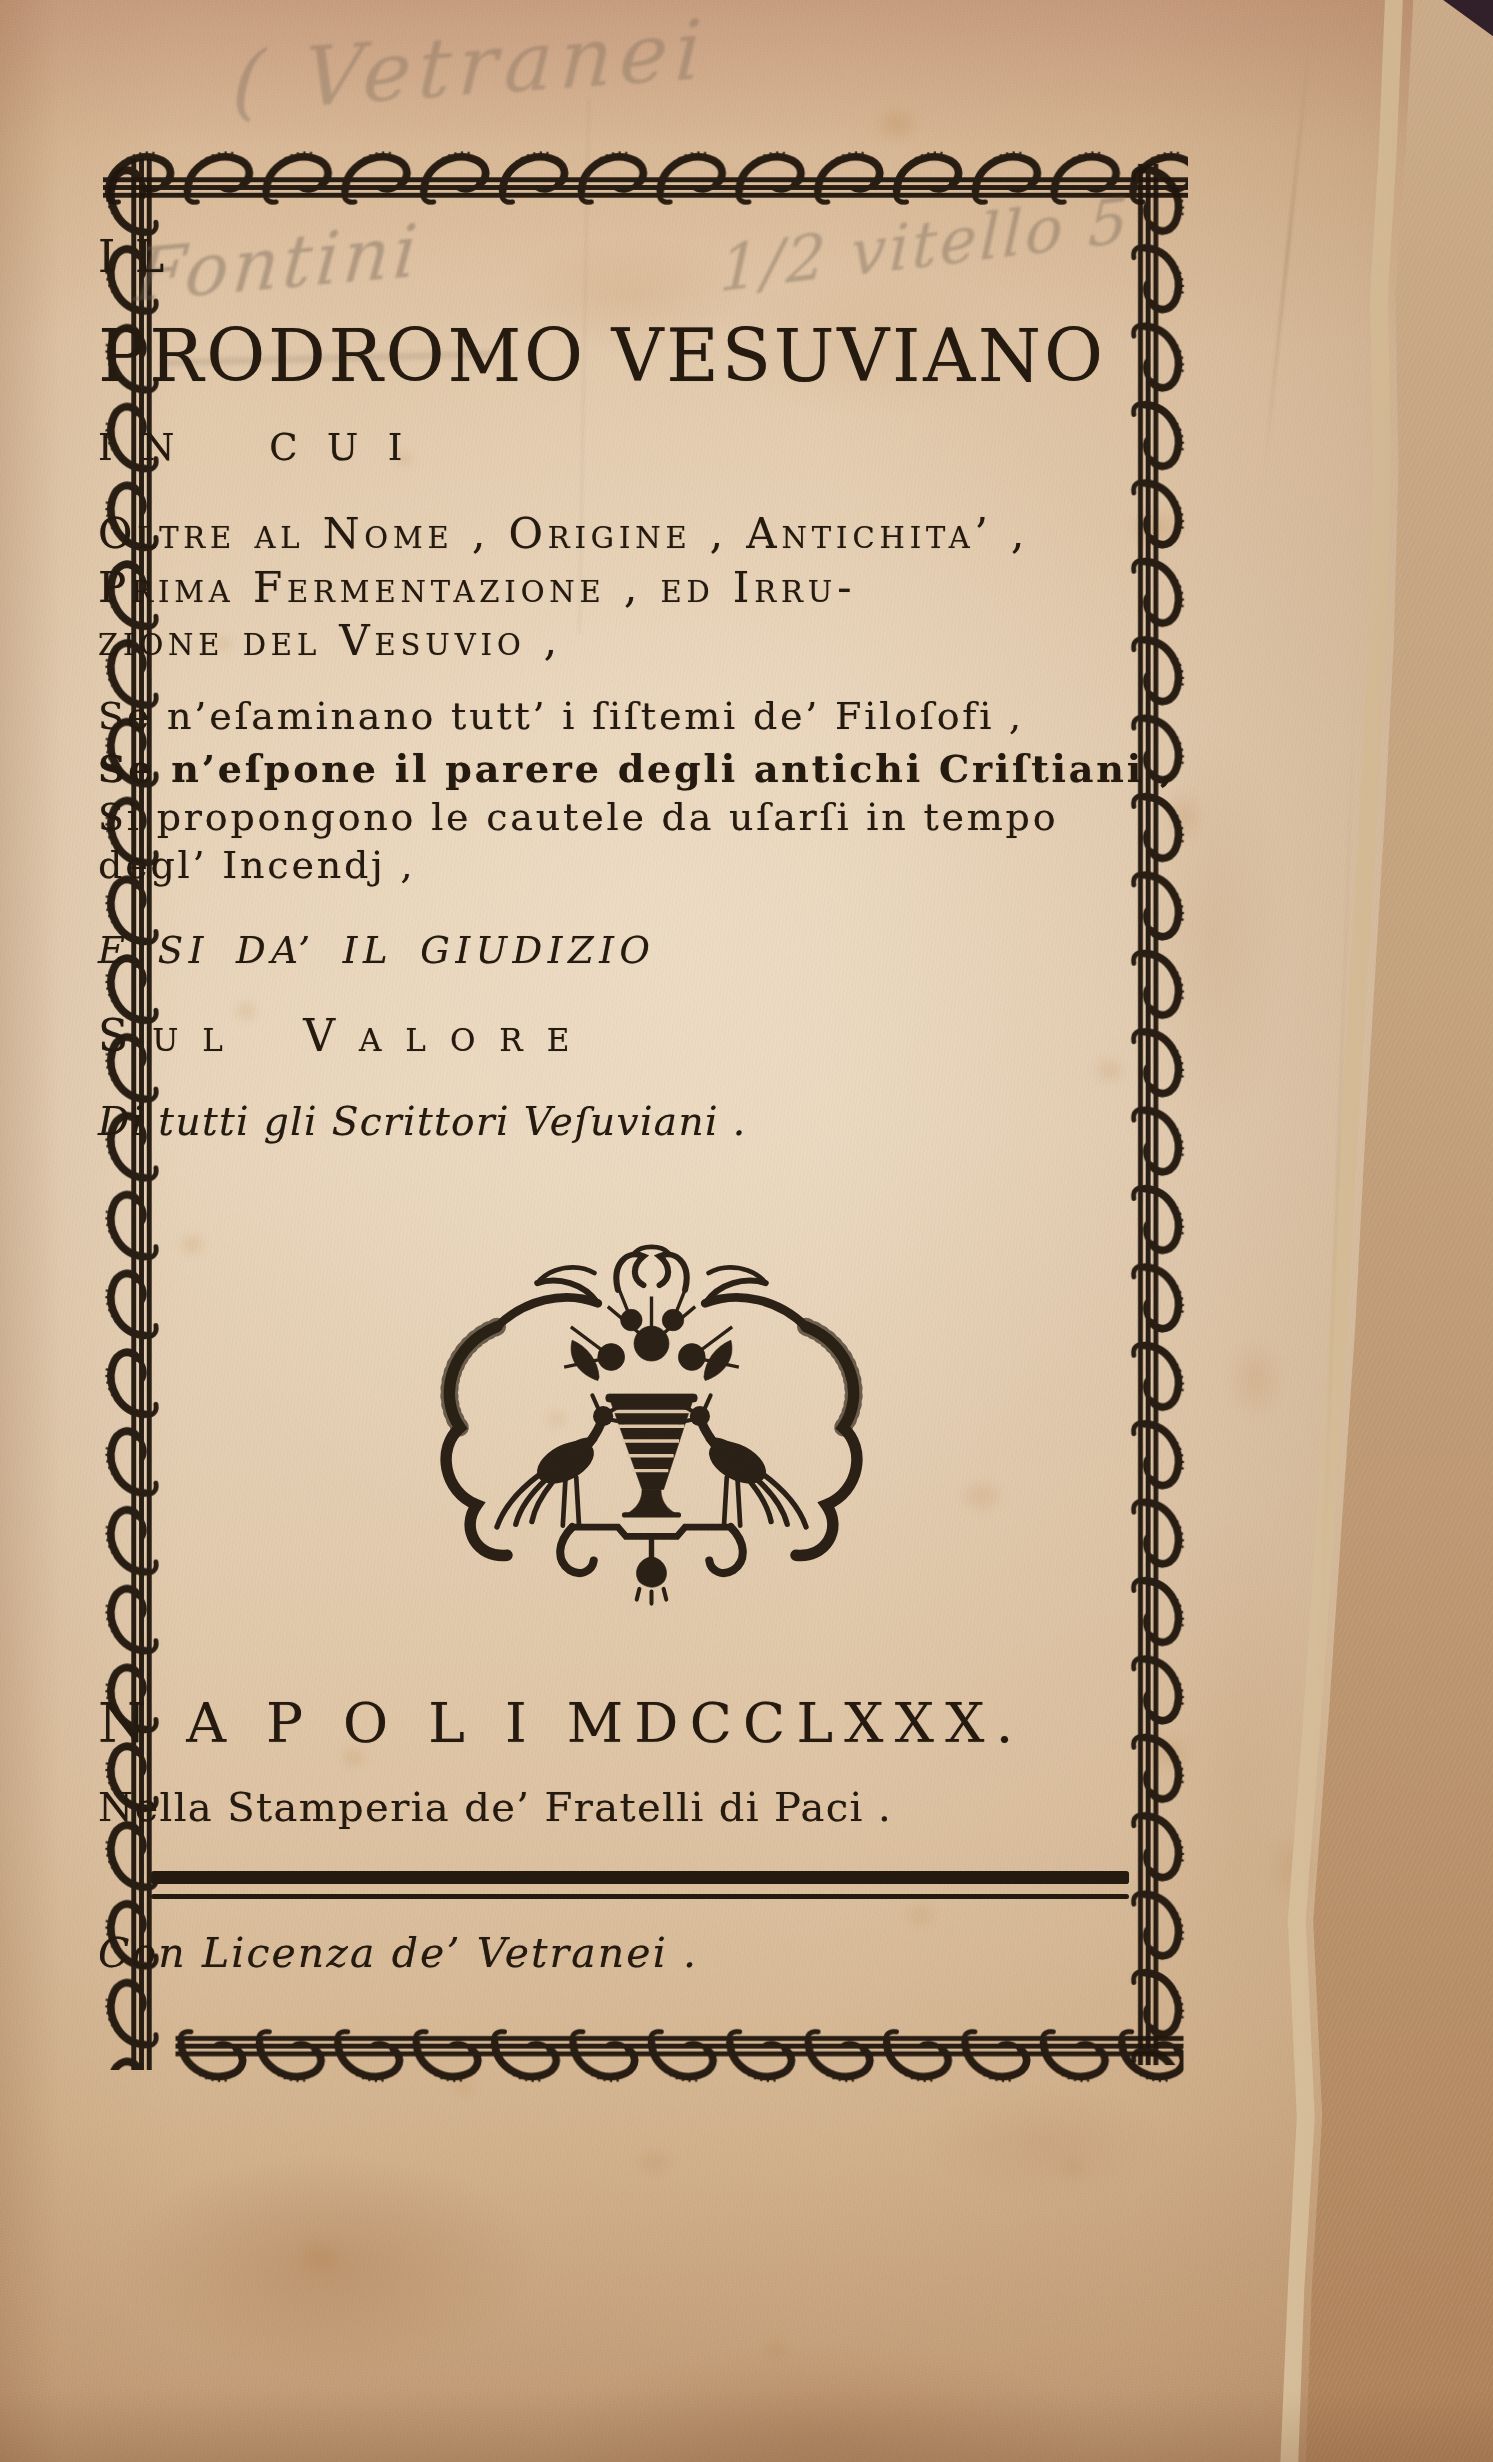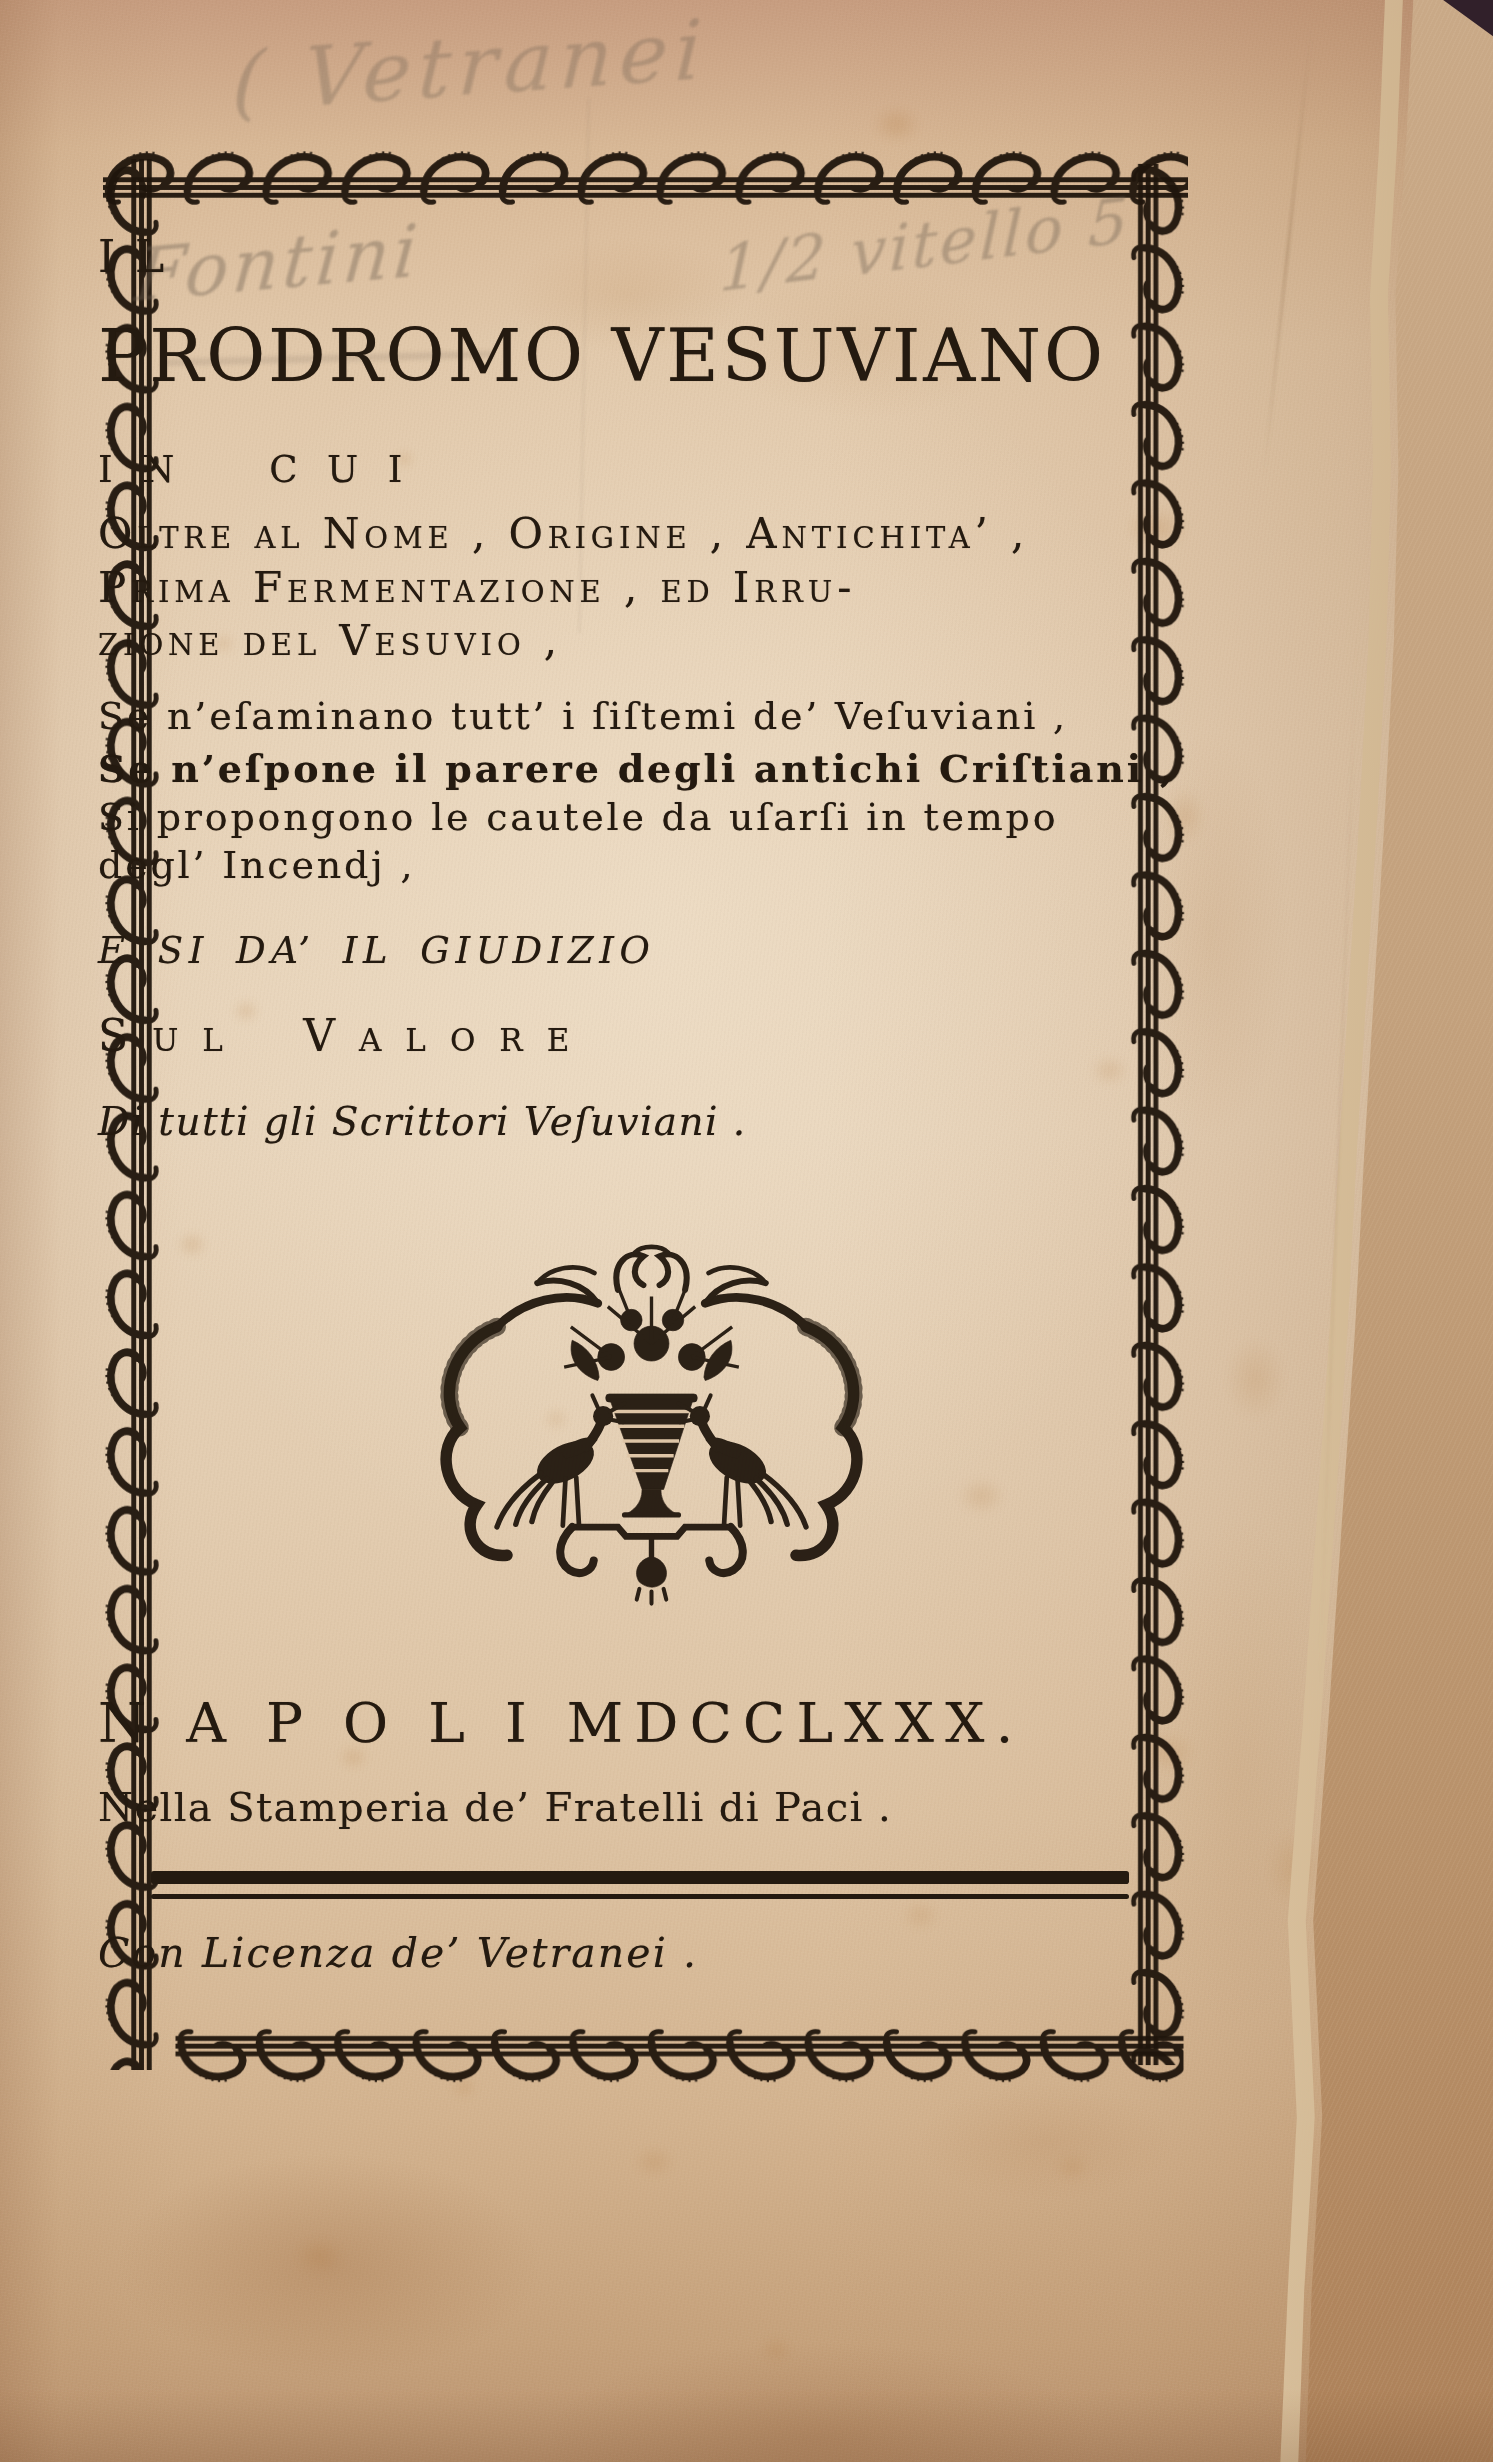--- a/index.html
+++ b/index.html
@@ -49,21 +49,21 @@
 
   
   .border-svg{position:absolute;filter:blur(0.3px);opacity:.95;}
   .rule{position:absolute;background:#241a10;border-radius:2.8px;filter:blur(0.4px);}
 
   
   .txt{position:absolute;left:98px;width:1090px;color:#241a10;
        filter:blur(0.2px);text-shadow:0 0 0.7px rgba(40,25,10,.55);}
   .article   {top:231px;font-size:44px;letter-spacing:19.7px;}
   .maintitle {top:314px;font-size:72px;letter-spacing:2.8px;}
-  .connector {top:448px;font-size:37px;letter-spacing:29.5px;word-spacing:24px;}
+  .connector {top:426px;font-size:37px;letter-spacing:29.5px;word-spacing:24px;}
   .argline   {font-variant:small-caps;font-size:42px;letter-spacing:4.9px;}
   .arg1{top:509px;} .arg2{top:563px;} .arg3{top:616px;}
   .contline  {font-size:38px;letter-spacing:2.8px;}
   .cont1{top:694px;} .cont2{top:746px;font-weight:bold;} .cont3{top:795px;} .cont4{top:843px;}
   .giudizio  {top:929px;font-size:37px;font-style:italic;letter-spacing:5.6px;word-spacing:9.8px;}
   .valore    {top:1010px;font-size:44px;font-variant:small-caps;letter-spacing:24px;word-spacing:18.3px;}
   .scrittori {top:1099px;font-size:39px;font-style:italic;letter-spacing:1.4px;}
   .napoli    {top:1691px;font-size:55px;letter-spacing:11.3px;}
   .stamperia {top:1784px;font-size:40px;letter-spacing:1.4px;}
   .licenza   {top:1929px;font-size:41px;font-style:italic;letter-spacing:2.1px;}
@@ -167,21 +167,21 @@
   <div class="vcrease"></div>
 
   <div class="txt article">IL</div>
   <div class="txt maintitle">PRODROMO VESUVIANO</div>
   <div class="txt connector">IN CUI</div>
 
   <div class="txt argline arg1">Oltre al Nome , Origine , Antichita’ ,</div>
   <div class="txt argline arg2">Prima Fermentazione , ed Irru-</div>
   <div class="txt argline arg3">zione del Vesuvio ,</div>
 
-  <div class="txt contline cont1">Se n’eſaminano tutt’ i ſiſtemi de’ Veſuviani ,</div>
+  <div class="txt contline cont1">Se n’eſaminano tutt’ i ſiſtemi de’ Filoſofi ,</div>
   <div class="txt contline cont2">Se n’eſpone il parere degli antichi Criſtiani ,</div>
   <div class="txt contline cont3">Si propongono le cautele da uſarſi in tempo</div>
   <div class="txt contline cont4">degl’ Incendj ,</div>
 
   <div class="txt giudizio">E SI DA’ IL GIUDIZIO</div>
   <div class="txt valore">Sul Valore</div>
   <div class="txt scrittori">Di tutti gli Scrittori Veſuviani .</div>
 
   <svg class="vignette-svg" width="531" height="383" viewBox="0 0 760 570">
     <g stroke="#241a10" fill="none" stroke-linecap="round">

